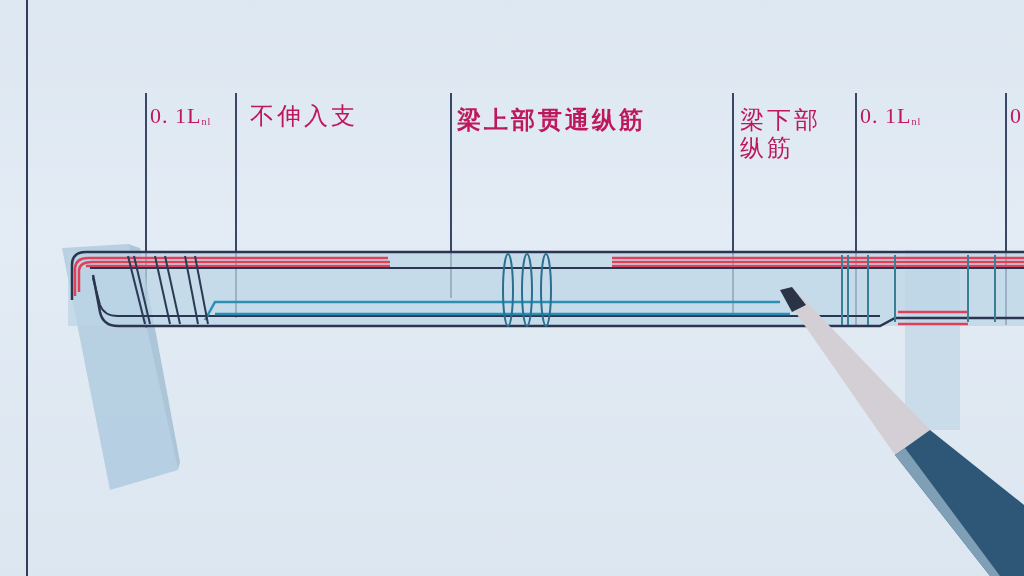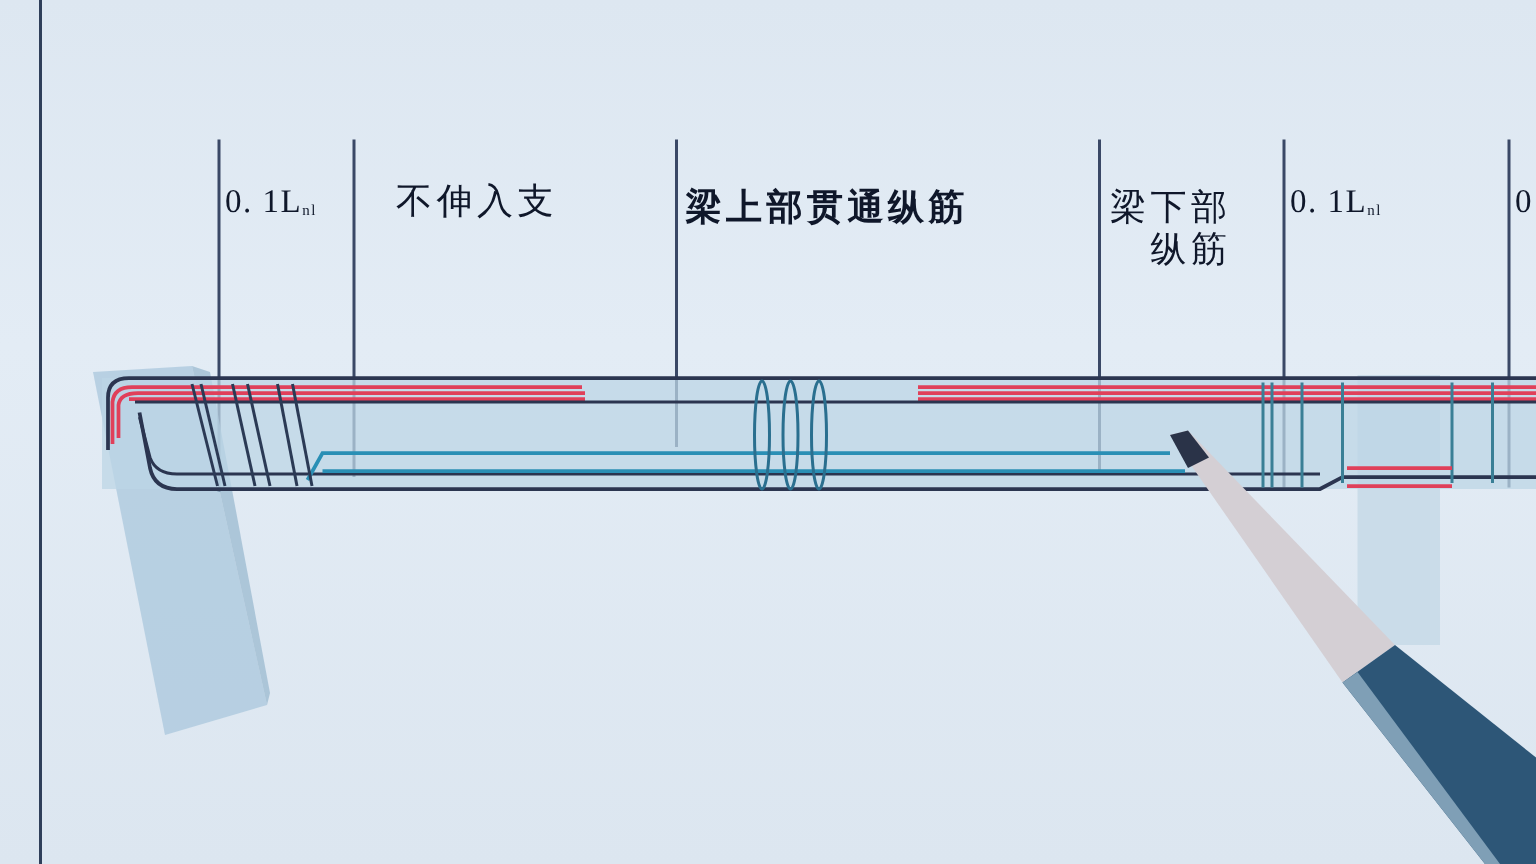--- a/index.html
+++ b/index.html
@@ -2,46 +2,46 @@
 <html><head>
 <meta charset="utf-8">
 <style>
   html, body { margin:0; padding:0; }
   body {
     width:1024px; height:576px; overflow:hidden; position:relative;
     background: linear-gradient(180deg, #dde7f1 0%, #e3ecf5 40%, #dce6f0 100%);
     font-family: "DejaVu Serif", "Liberation Serif", serif;
   }
   .page-border { position:absolute; left:26px; top:0; width:2px; height:576px; background:#2f3f5a; }
-  .label { position:absolute; color:#0f172a; font-size:24px; line-height:28px; letter-spacing:3px;margin-top:18px; }
+  .label { position:absolute; color:#be185d; font-size:24px; line-height:28px; letter-spacing:3px; }
   .label.mono { font-family: "Liberation Serif", "DejaVu Serif", serif; font-size:22px; letter-spacing:1px; }
   .label sub { font-size:10px; vertical-align:-2px; letter-spacing:1px; }
   .dim-line { position:absolute; width:2px; background:#3a4866; }
   svg.diagram { position:absolute; left:0; top:0; }
 </style>
 </head>
 <body>
 
 <div class="page-border"></div>
 
 <div class="dim-line" style="left:145px;top:93px;height:235px;"></div>
 <div class="dim-line" style="left:235px;top:93px;height:225px;"></div>
 <div class="dim-line" style="left:450px;top:93px;height:205px;"></div>
 <div class="dim-line" style="left:732px;top:93px;height:222px;"></div>
 <div class="dim-line" style="left:855px;top:93px;height:232px;"></div>
 <div class="dim-line" style="left:1005px;top:93px;height:232px;"></div>
 
 <div class="label mono" style="left:150px;top:102px;">
   <span>0. 1L</span><sub>nl</sub>
 </div>
-<div class="label" style="left:264px;top:102px;">
+<div class="label" style="left:250px;top:102px;">
   <div>不伸入支</div>
 </div>
 <div class="label" style="left:457px;top:106px;font-weight:bold;">梁上部贯通纵筋</div>
-<div class="label" style="left:740px;top:106px;text-align:right;">
+<div class="label" style="left:740px;top:106px;">
   <div>梁下部</div>
   <div>纵筋</div>
 </div>
 <div class="label mono" style="left:860px;top:102px;">
   <span>0. 1L</span><sub>nl</sub>
 </div>
 <div class="label mono" style="left:1010px;top:102px;">0</div>
 
 <svg class="diagram" width="1024" height="576" viewBox="0 0 1024 576">
 

